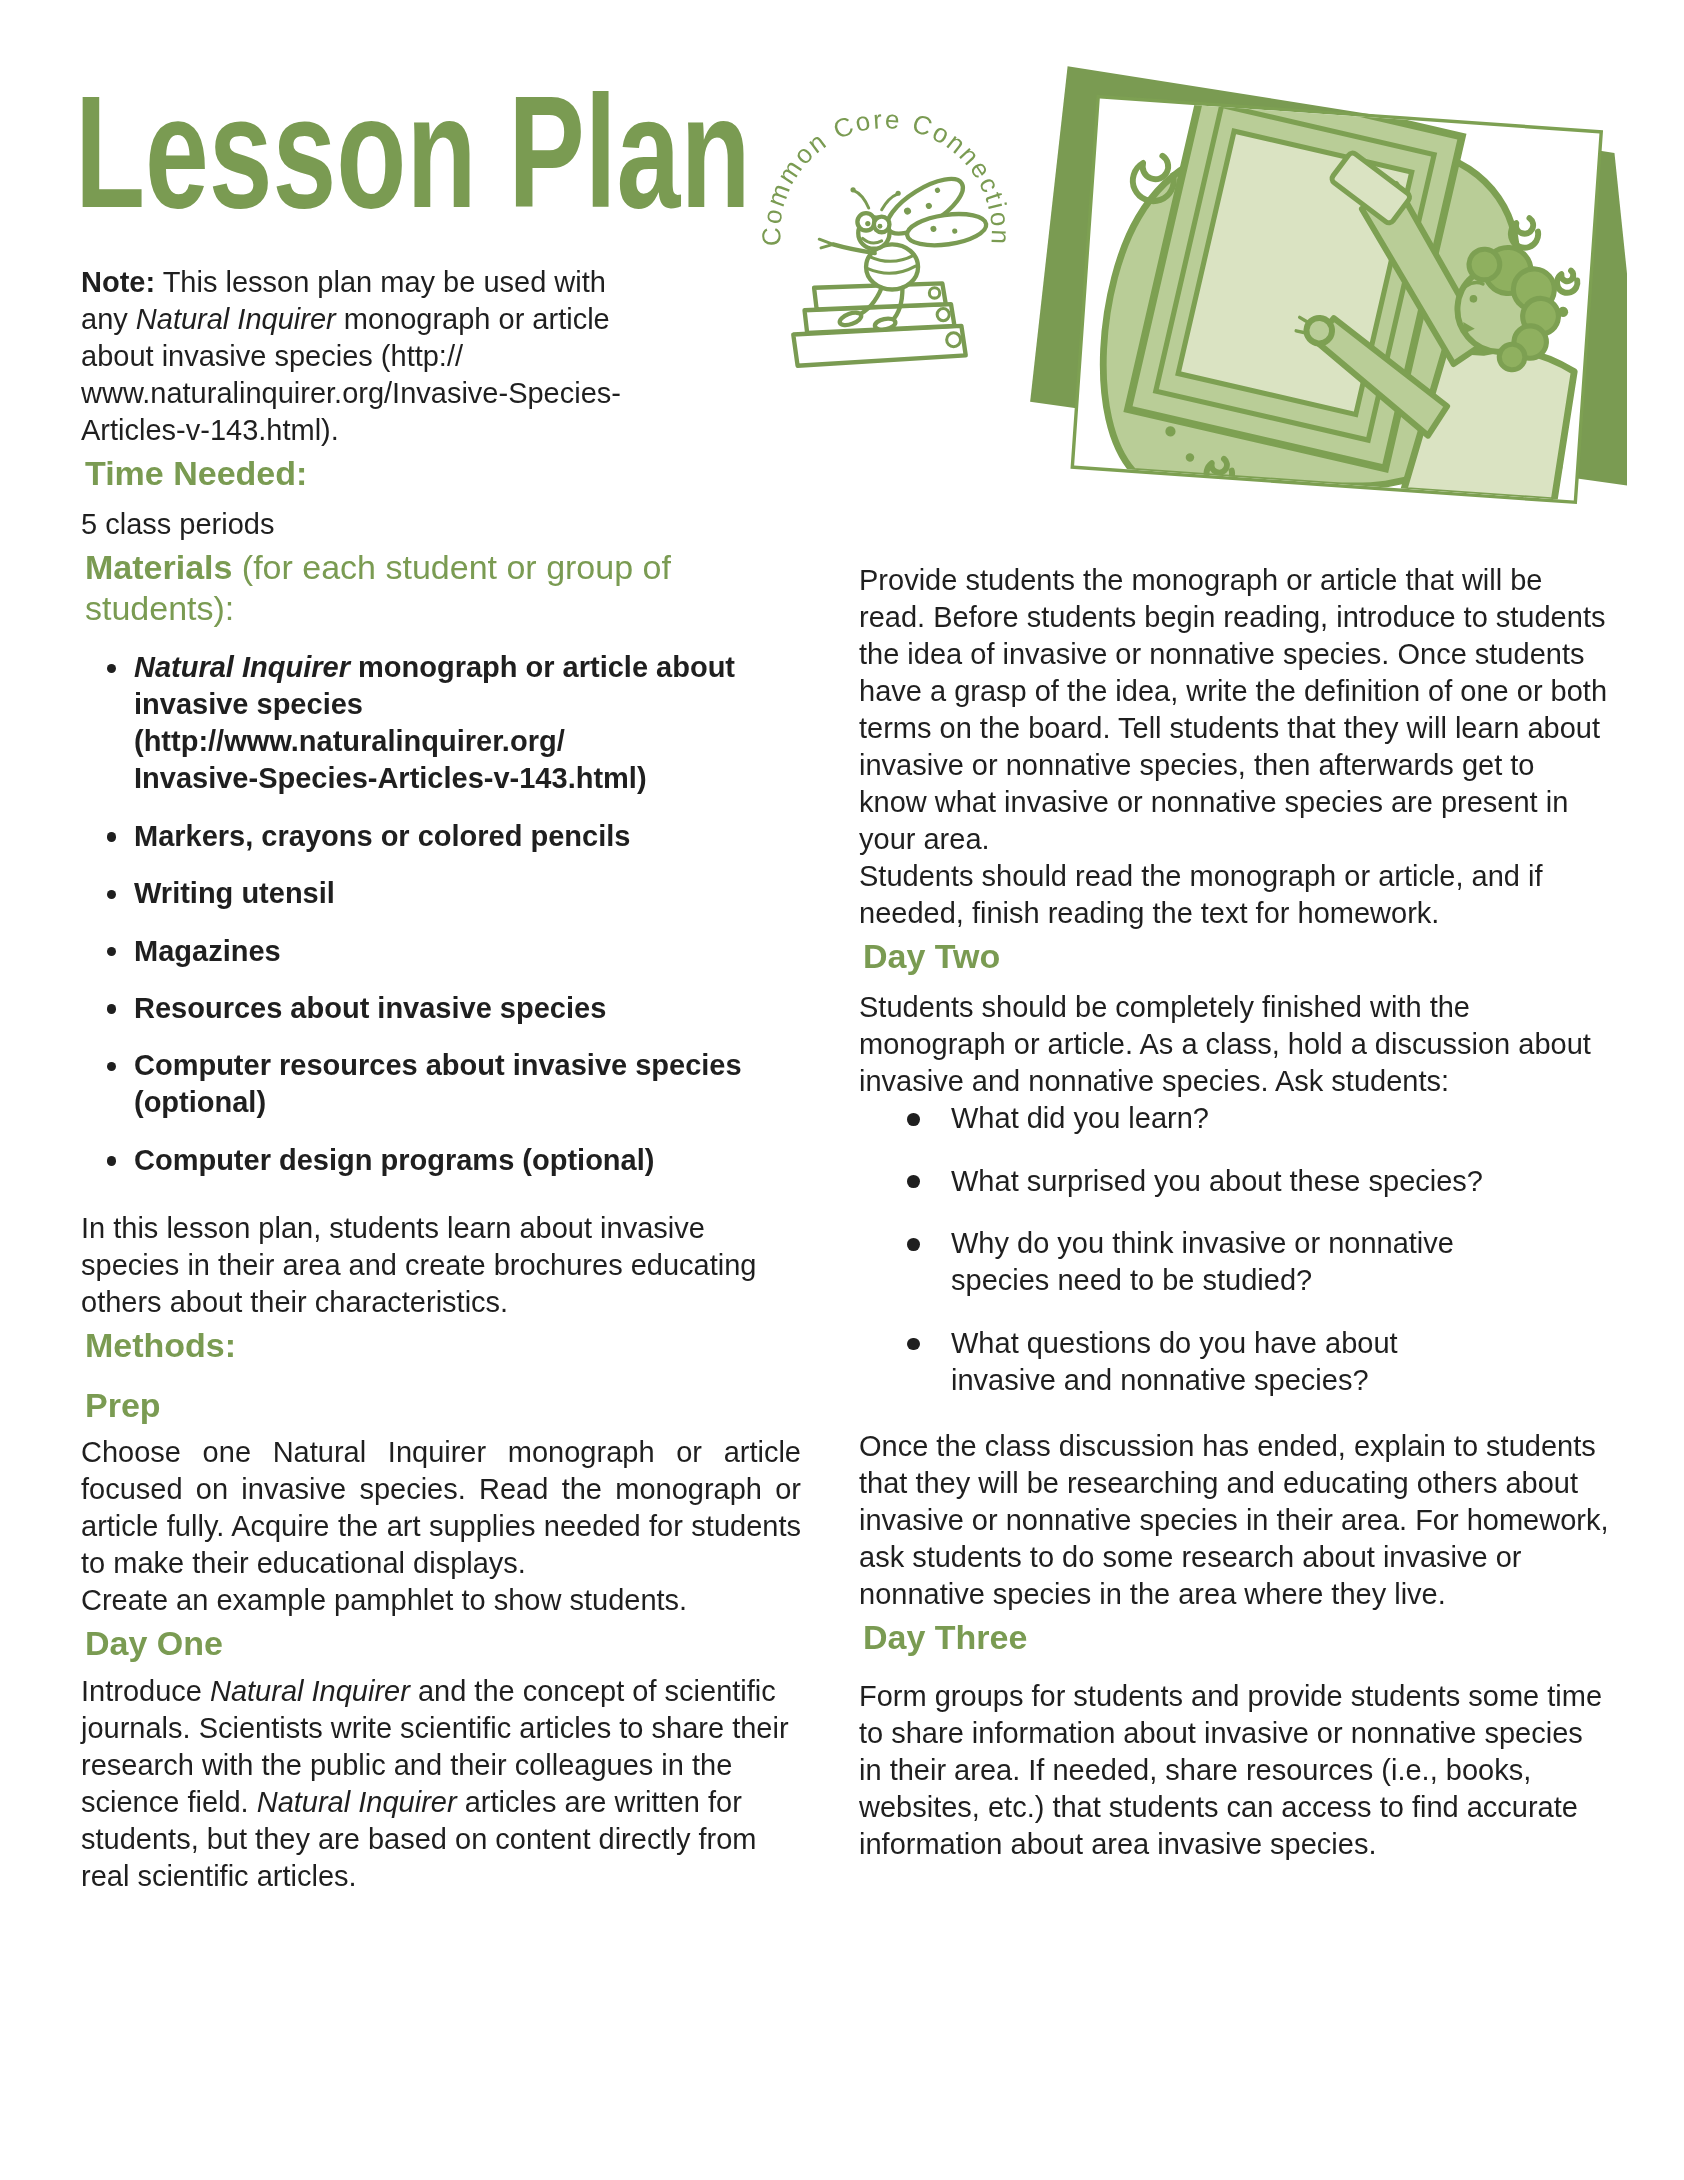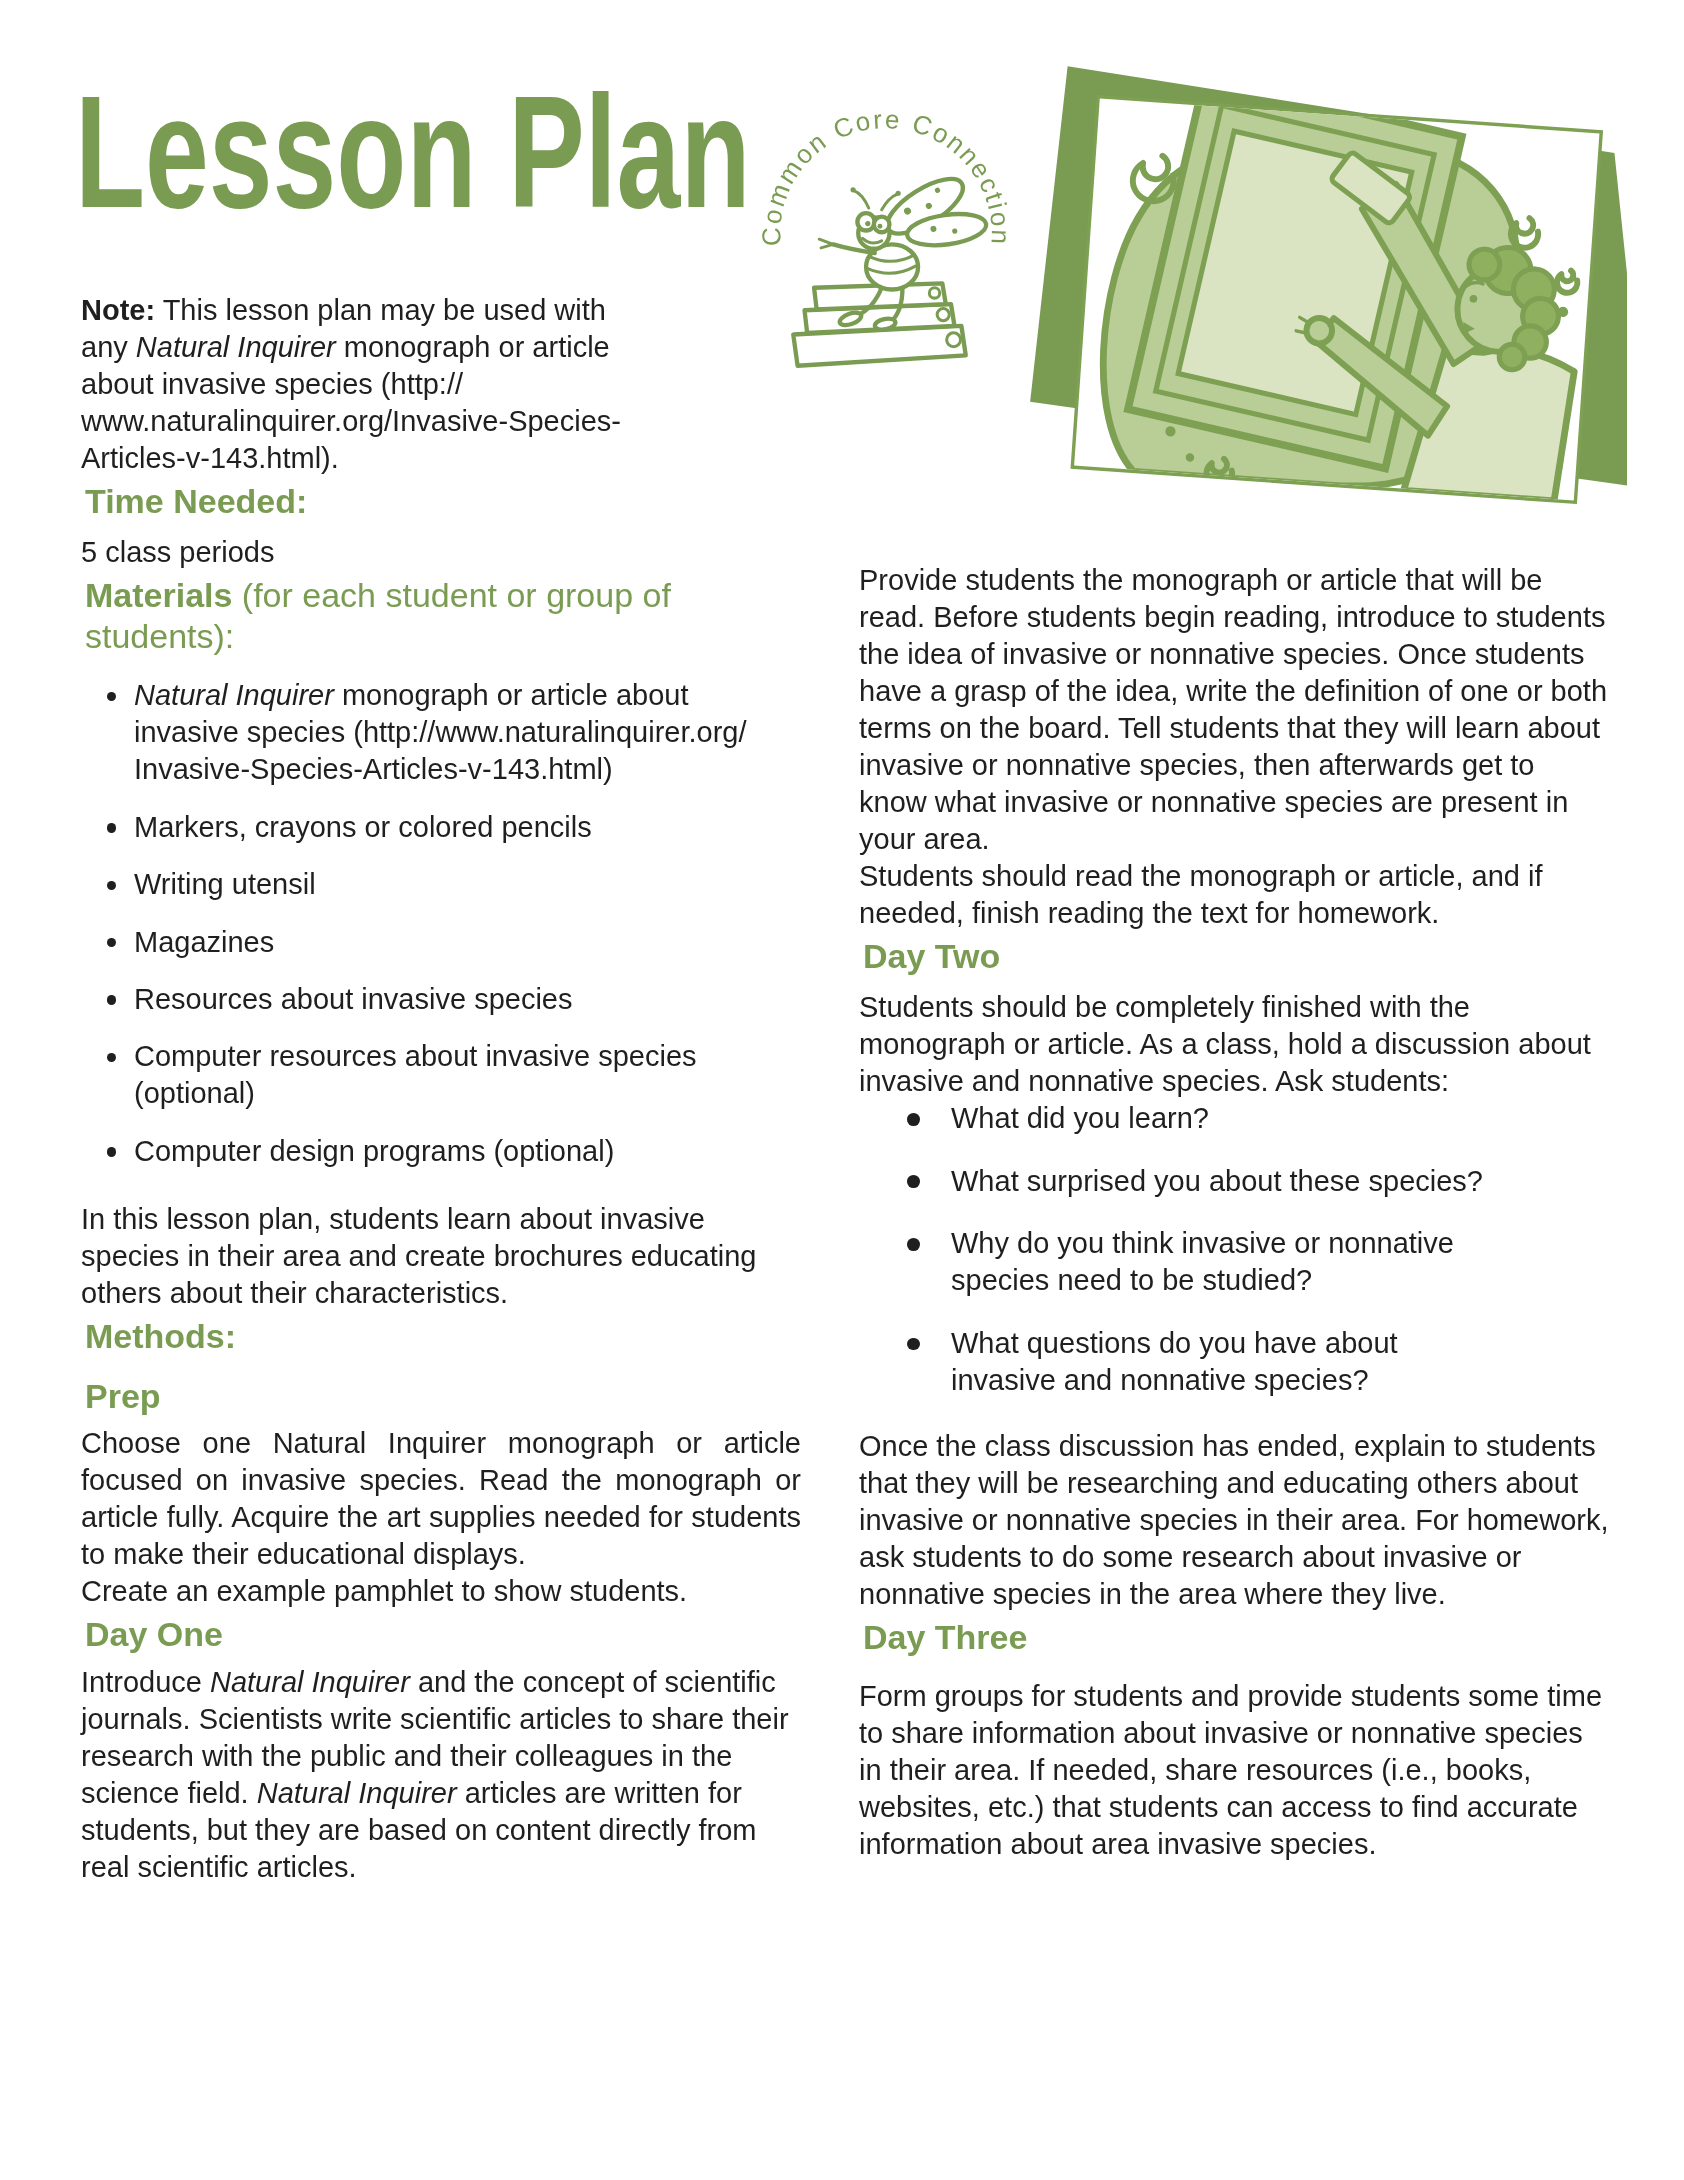--- a/index.html
+++ b/index.html
@@ -11,35 +11,35 @@
         font-family:"Liberation Sans",sans-serif;color:var(--ink);}
 
   .title{position:absolute;left:75px;top:73px;margin:0;font-size:147px;line-height:1;
          font-weight:bold;color:var(--green);white-space:nowrap;
          transform:scaleX(.78) scaleY(1.08);transform-origin:left top;}
 
   .logo{position:absolute;left:743px;top:104px;width:286px;height:286px;}
   .art{position:absolute;left:1018px;top:44px;width:635px;height:477px;}
 
   .col{position:absolute;font-size:29px;line-height:37px;}
-  .col-left{left:81px;top:292px;width:720px;}
+  .col-left{left:81px;top:264px;width:720px;}
   .col-right{left:859px;top:562px;width:750px;}
 
   .col p{margin:0;}
   .h{margin:4px;font-size:34px;line-height:41px;font-weight:bold;color:var(--green);}
   .h .hr{font-weight:normal;}
   .note{width:579px;}
   .seg{display:inline-block;}
   .just{text-align:justify;}
 
   .mb10{margin-bottom:8.5px}.mb14{margin-bottom:12px}.mb22{margin-bottom:19px}
   .mb24{margin-bottom:20.4px}.mb30{margin-bottom:25.6px}.mb32{margin-bottom:27px}
   .mb34{margin-bottom:29px}.mb36{margin-bottom:31px}.mb44{margin-bottom:37px}.mb50{margin-bottom:43px}
 
-  ul.mat-list{list-style:none;margin:0 0 31px 0;padding:0;}
+  ul.mat-list{list-style:none;margin:0 0 31px 0;padding:0;font-weight:bold;}
   ul.mat-list li{position:relative;padding-left:53px;margin-bottom:20.4px;}
   ul.mat-list li:last-child{margin-bottom:4px;}
   ul.mat-list li::before{content:"";position:absolute;left:25.6px;top:14.5px;width:9.4px;height:9.4px;
         border-radius:50%;background:var(--ink);}
 
   ul.q-list{list-style:none;margin:0 0 29px 0;padding:0;}
   ul.q-list li{position:relative;padding-left:92px;padding-right:102px;margin-bottom:25.6px;}
   ul.q-list li:last-child{margin-bottom:5px;}
   ul.q-list li::before{content:"";position:absolute;left:48px;top:12.8px;width:12.8px;height:12.8px;
         border-radius:50%;background:var(--ink);}

